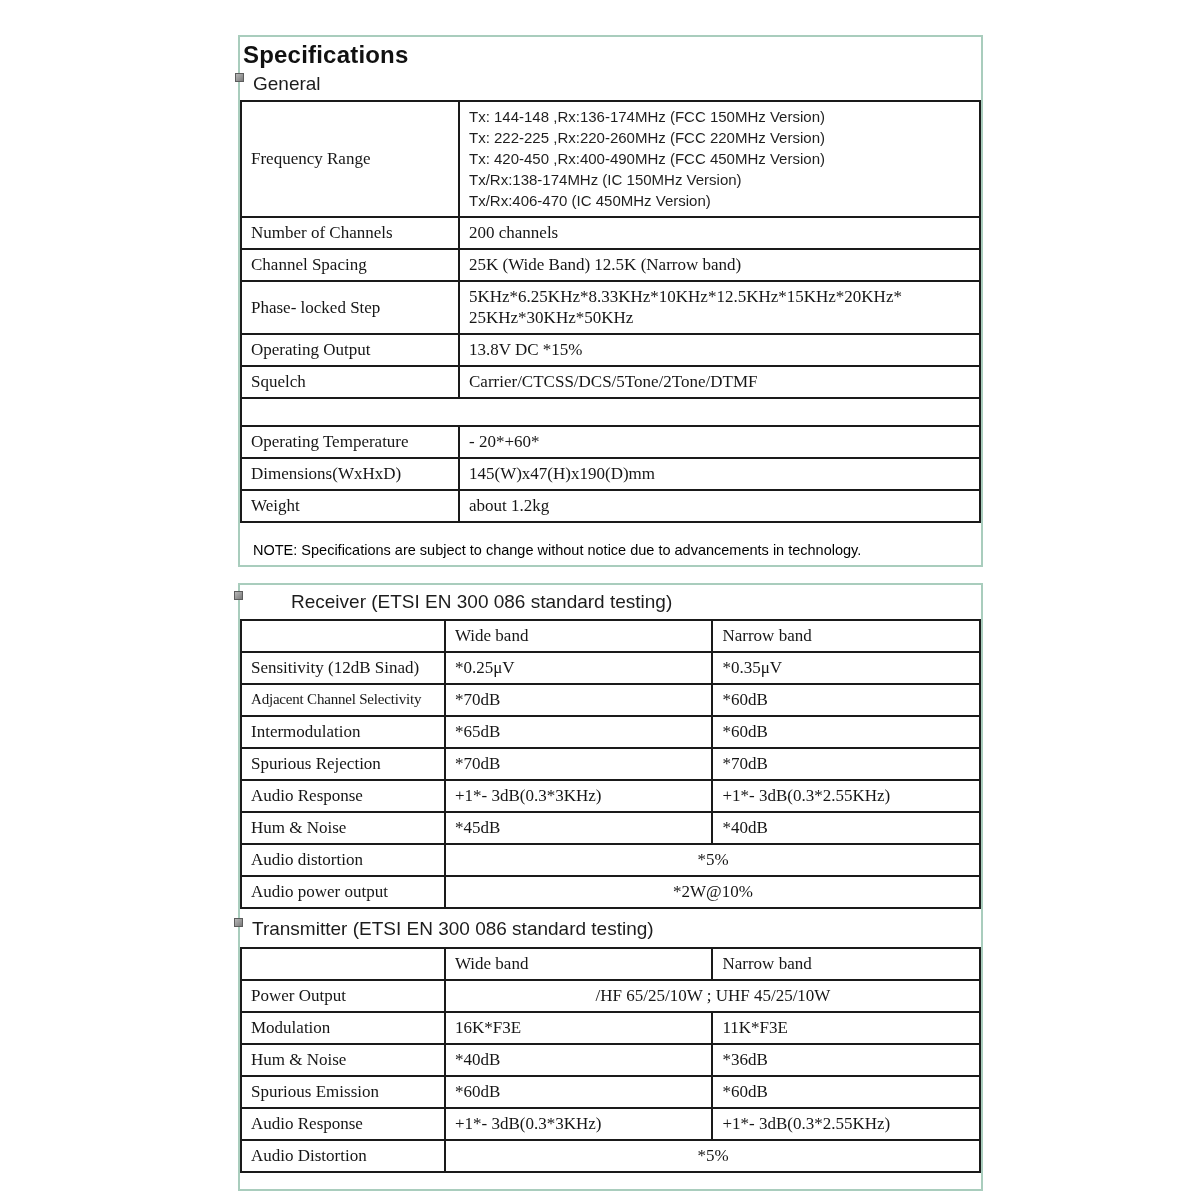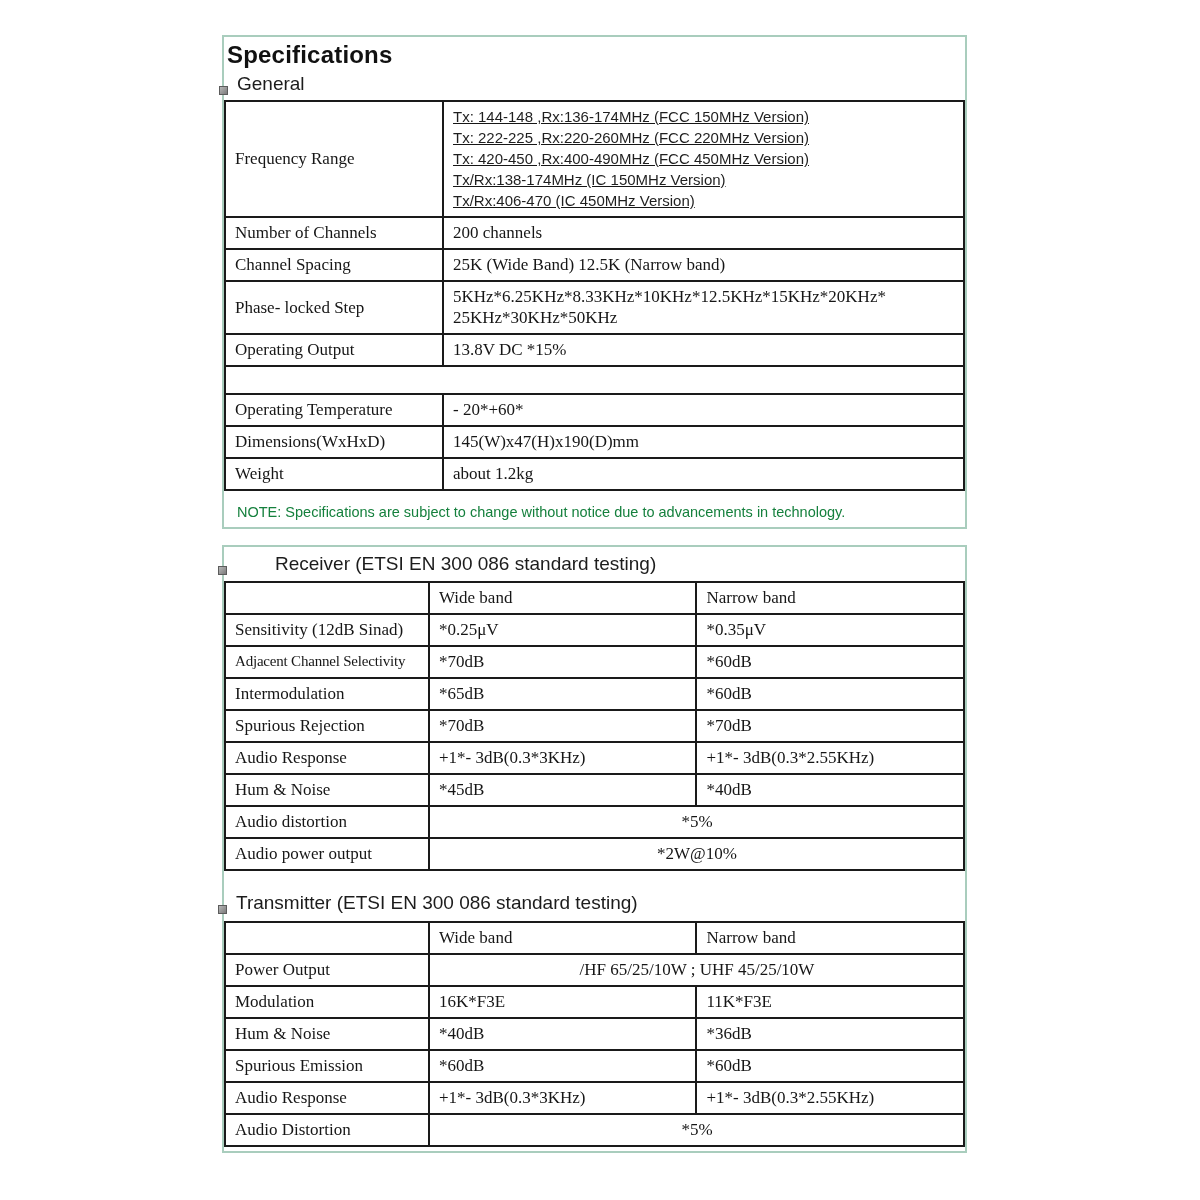--- a/index.html
+++ b/index.html
@@ -5,49 +5,49 @@
   * { margin: 0; padding: 0; box-sizing: border-box; }
   html, body {
     width: 1200px; height: 1200px;
     background: #ffffff;
     overflow: hidden;
     font-family: "Liberation Serif", serif;
     color: #161616;
   }
   .sheet {
     position: absolute;
-    left: 222px; top: 35px;
+    left: 238px; top: 35px;
     width: 745px;
   }
   .box {
     border: 2px solid #a9cdbd;
     background: #ffffff;
   }
   .box1 { margin-bottom: 16px; }
   .box2 { height: 608px; }
 
   .page-title {
     font-family: "Liberation Sans", sans-serif;
     font-weight: bold;
     font-size: 24px;
     color: #111111;
     padding: 4px 0 0 3px;
     letter-spacing: 0.2px;
   }
   .subhead {
     display: flex;
-    align-items: flex-end;
+    align-items: flex-start;
     gap: 9px;
     font-family: "Liberation Sans", sans-serif;
     font-size: 19px;
     color: #1c1c1c;
     padding: 4px 0 5px 1px;
   }
   .subhead.inner { padding: 6px 0 6px 1px; gap: 48px; }
-  .subhead.inner2 { padding: 21px 0 7px 1px; }
+  .subhead.inner2 { padding: 9px 0 7px 1px; }
   .bullet {
     display: inline-block;
     width: 9px; height: 9px;
     background: linear-gradient(135deg, #b8b8b8 0%, #7a7a7a 100%);
     border: 1px solid #5c5c5c;
     flex: 0 0 auto;
     margin-left: -6px;
   }
   .subhead.inner .bullet, .subhead.inner2 .bullet { margin-left: -7px; }
 
@@ -58,39 +58,39 @@
     font-size: 17px;
   }
   table.spec td {
     border: 2px solid #1a1a1a;
     padding: 4px 8px 5px 9px;
     line-height: 21px;
     vertical-align: middle;
     overflow: hidden;
     white-space: nowrap;
   }
-  td.freq-cell { padding-top: 9px; padding-bottom: 9px; text-decoration: underline; }
+  td.freq-cell { padding-top: 9px; padding-bottom: 9px; }
   .freq-line {
     font-family: "Liberation Sans", sans-serif;
     font-size: 15px;
     line-height: 21px;
     color: #1f1f1f;
   }
   .freq-line.gap { }
   .two-line div { line-height: 21px; }
   .two-line div + div { }
   td.two-line { padding-top: 7px; padding-bottom: 8px; }
   td.empty-cell { height: 28px; }
   td.span-val { text-align: center; }
   td.condensed { font-size: 15px; letter-spacing: -0.2px; }
   .note {
     font-family: "Liberation Sans", sans-serif;
     font-size: 14.5px;
-    color: #15803d;
-    padding: 13px 4px 7px 13px;
+    color: #000000;
+    padding: 19px 4px 7px 13px;
     border-radius: 7px;
   }
 </style>
 </head>
 <body>
 
 <div class="sheet">
 
   <section class="box box1">
     <div class="page-title">Specifications</div>
@@ -128,20 +128,24 @@
         <td class="two-line">
           <div>5KHz*6.25KHz*8.33KHz*10KHz*12.5KHz*15KHz*20KHz*</div>
           <div>25KHz*30KHz*50KHz</div>
         </td>
       </tr>
       <tr>
         <td>Operating Output</td>
         <td>13.8V DC *15%</td>
       </tr>
       <tr>
+        <td>Squelch</td>
+        <td>Carrier/CTCSS/DCS/5Tone/2Tone/DTMF</td>
+      </tr>
+      <tr>
         <td class="empty-cell" colspan="2"></td>
       </tr>
       <tr>
         <td>Operating Temperature</td>
         <td>- 20*+60*</td>
       </tr>
       <tr>
         <td>Dimensions(WxHxD)</td>
         <td>145(W)x47(H)x190(D)mm</td>
       </tr>

